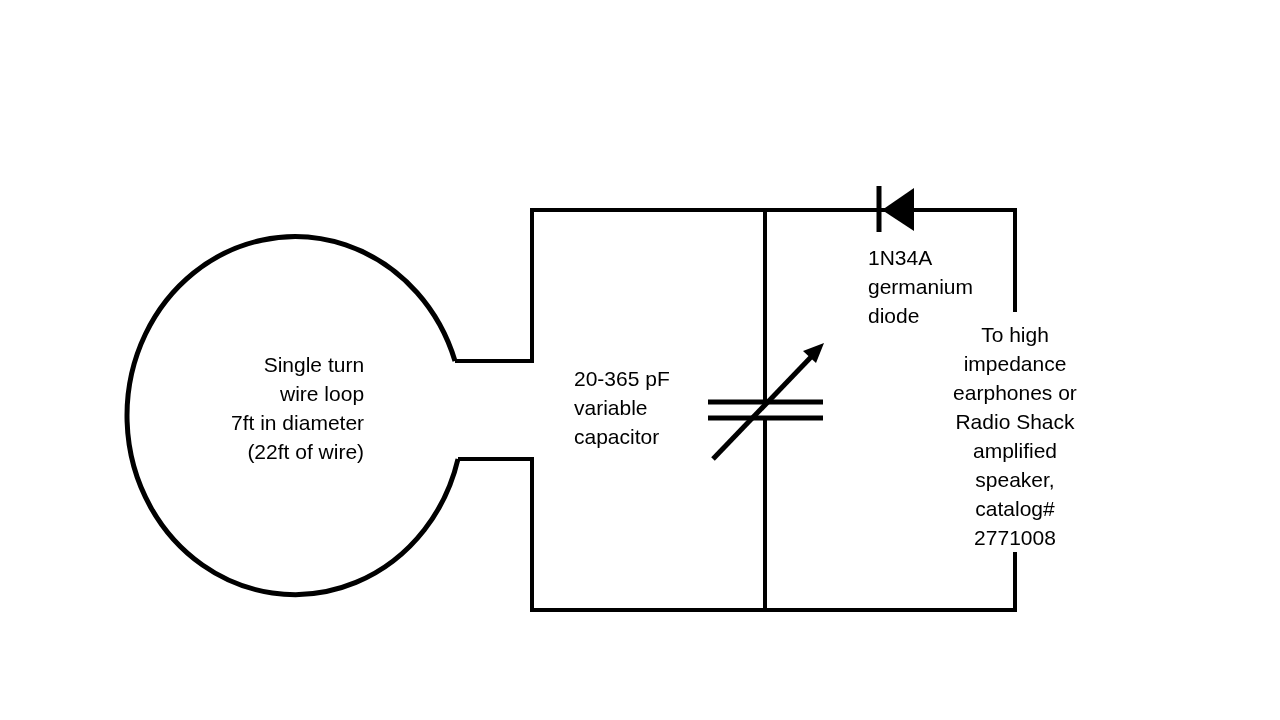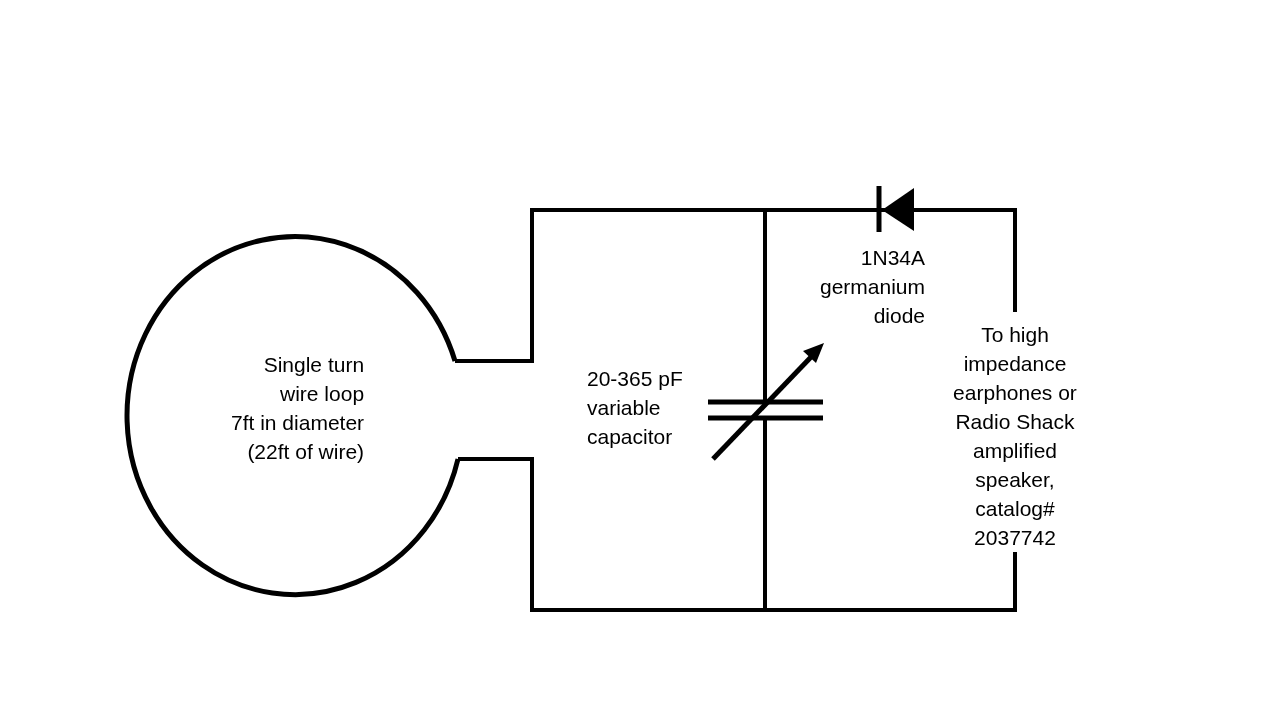--- a/index.html
+++ b/index.html
@@ -24,22 +24,22 @@
     height: 720px;
   }
   .label {
     position: absolute;
     white-space: pre-line;
     font-size: 21px;
     line-height: 29px;
     color: #000000;
   }
   .label.loop      { left: 231px; top: 350px; text-align: right; }
-  .label.capacitor { left: 587px; top: 364px; text-align: left; }
-  .label.diode     { left: 820px; top: 243px; text-align: right; }
+  .label.capacitor { left: 574px; top: 364px; text-align: left; }
+  .label.diode     { left: 868px; top: 243px; text-align: left; }
   .label.output    { left: 935px; top: 320px; width: 160px; text-align: center; }
 </style>
 </head>
 <body>
 
 <div class="slide">
 
   <svg class="schematic" viewBox="0 0 1280 720" xmlns="http://www.w3.org/2000/svg">
     <g stroke="#000000" fill="none">
 
@@ -82,15 +82,15 @@
 germanium
 diode</div>
 
   <div class="label output">To high
 impedance
 earphones or
 Radio Shack
 amplified
 speaker,
 catalog#
-2037742</div>
+2771008</div>
 
 </div>
 
 </body></html>

